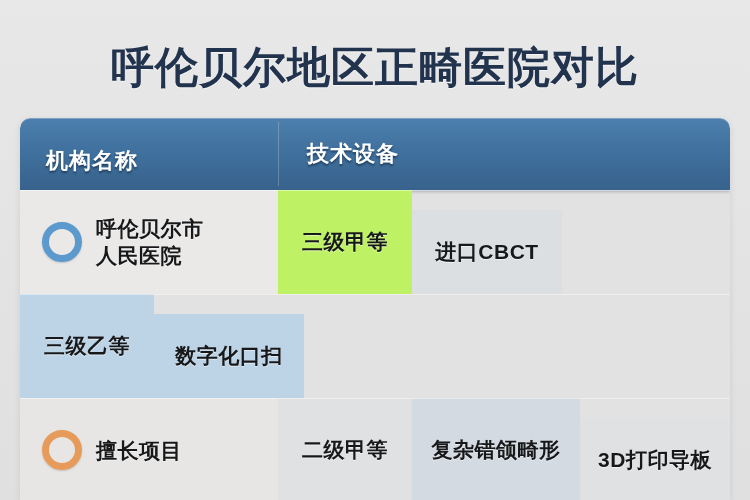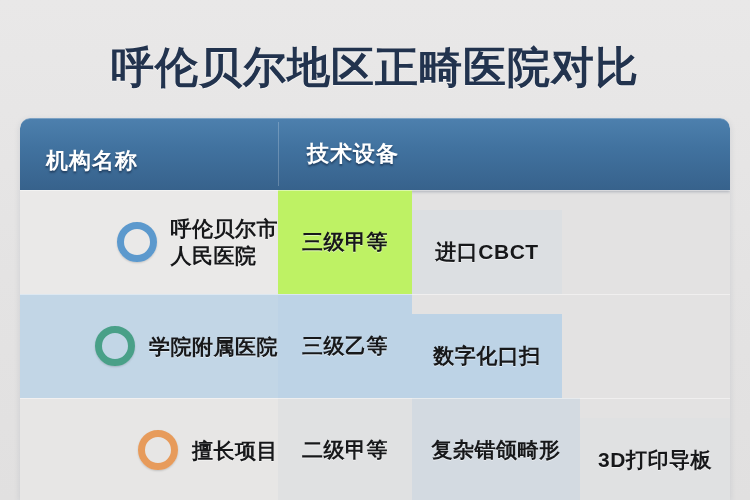--- a/index.html
+++ b/index.html
@@ -110,21 +110,21 @@
     letter-spacing: 0.5px;
     text-shadow: 0 1px 0 rgba(255,255,255,0.5);
   }
   .td.c1 {
     justify-content: flex-start;
     padding-left: 22px;
     gap: 14px;
   }
 
   
-  .trow .c1 { background: #eae9e8; justify-content: flex-end; }
+  .trow .c1 { background: #eae9e8; }
   .trow .c2 { background: #bef264; }
   .trow .c3 { background: #d5dbe1; }
   .trow .c4 { background: #dcdfe2; margin-top: 20px; }
 
   .trow.alt .c1 { background: #c2d6e6; }
   .trow.alt .c2 { background: #bdd3e6; }
   .trow.alt .c3 { background: #bbd2e5; }
   .trow.alt .c4 { background: #bdd3e6; }
 
   .trow.r3 .c1 { background: #e7e6e5; }
@@ -183,27 +183,20 @@
           <div class="org-name">
             <span>呼伦贝尔市</span>
             <span>人民医院</span>
           </div>
         </div>
         <div class="td c2">三级甲等</div>
         <div class="td c4">进口CBCT</div>
       </div>
 
       <div class="trow alt">
-        <div class="td c1">
-          <div class="ring green" style="border-color: rgb(73, 160, 136);"></div>
-          <div class="org-name">
-            <span>学院附属医院</span>
-            <span></span>
-          </div>
-        </div>
         <div class="td c2">三级乙等</div>
         <div class="td c4">数字化口扫</div>
       </div>
 
       <div class="trow r3">
         <div class="td c1">
           <div class="ring orange" style="border-color: rgb(231, 155, 91);"></div>
           <div class="org-name">
             <span>擅长项目</span>
             <span></span>

